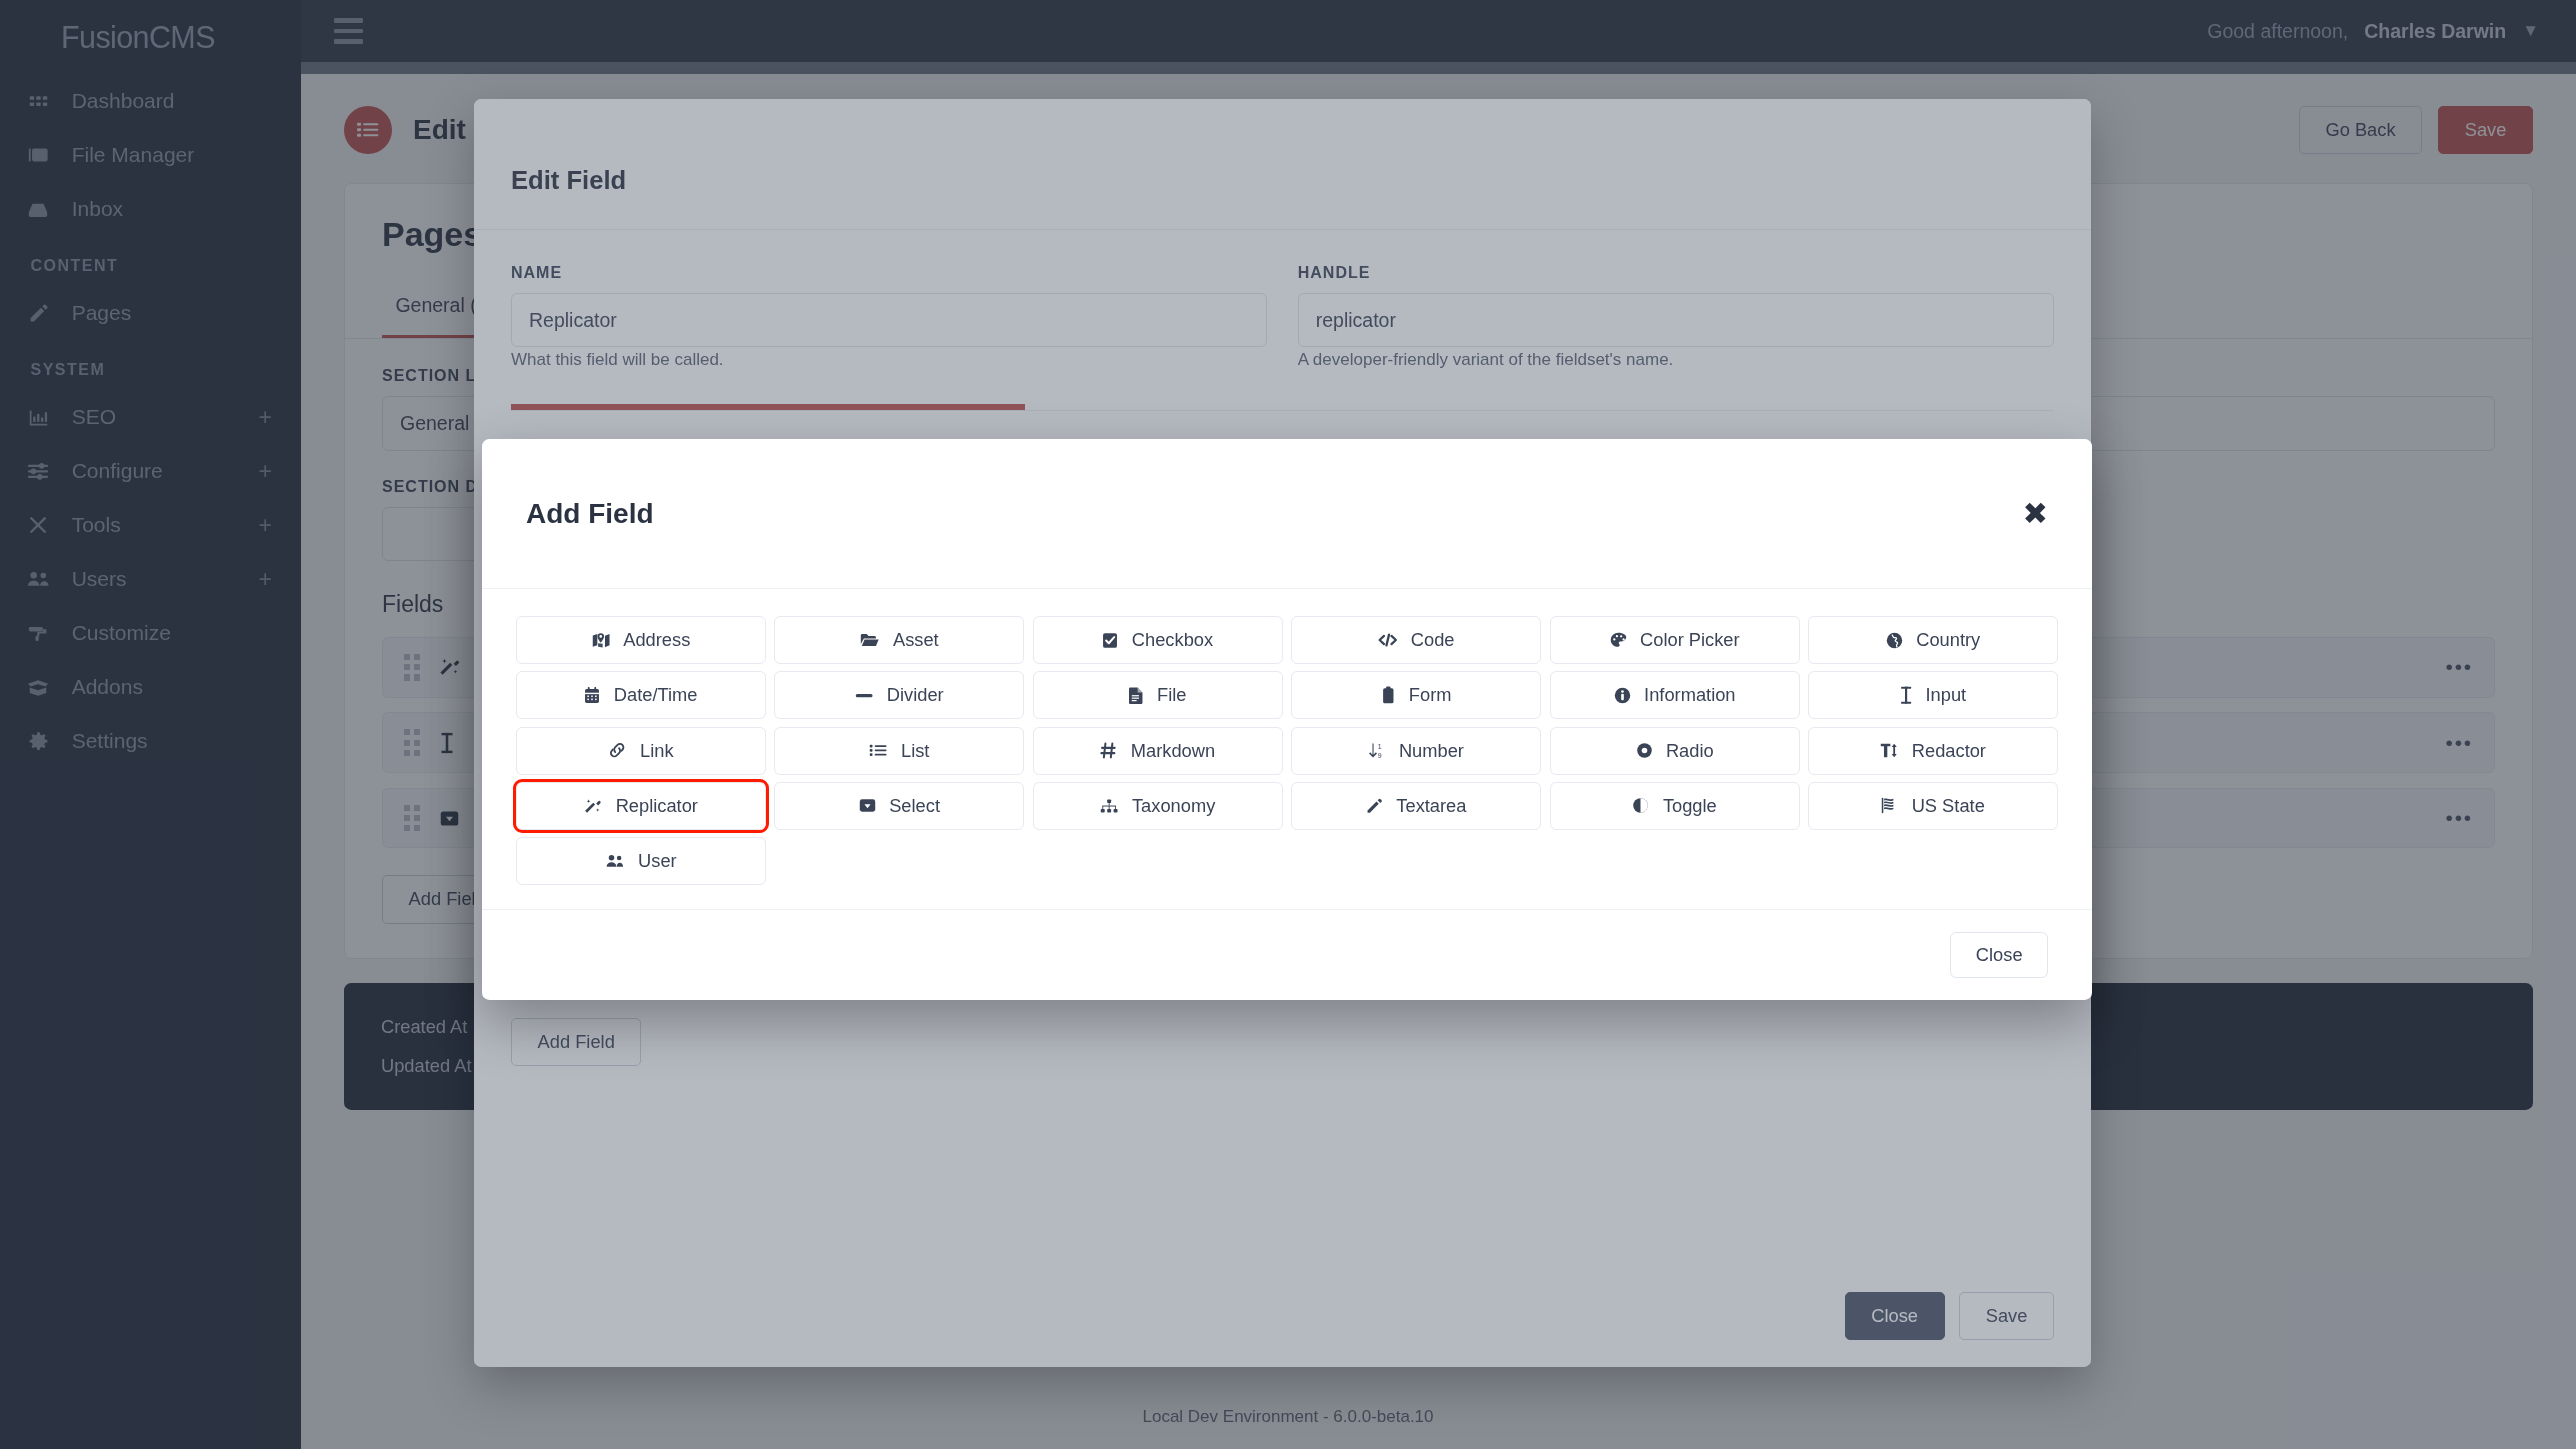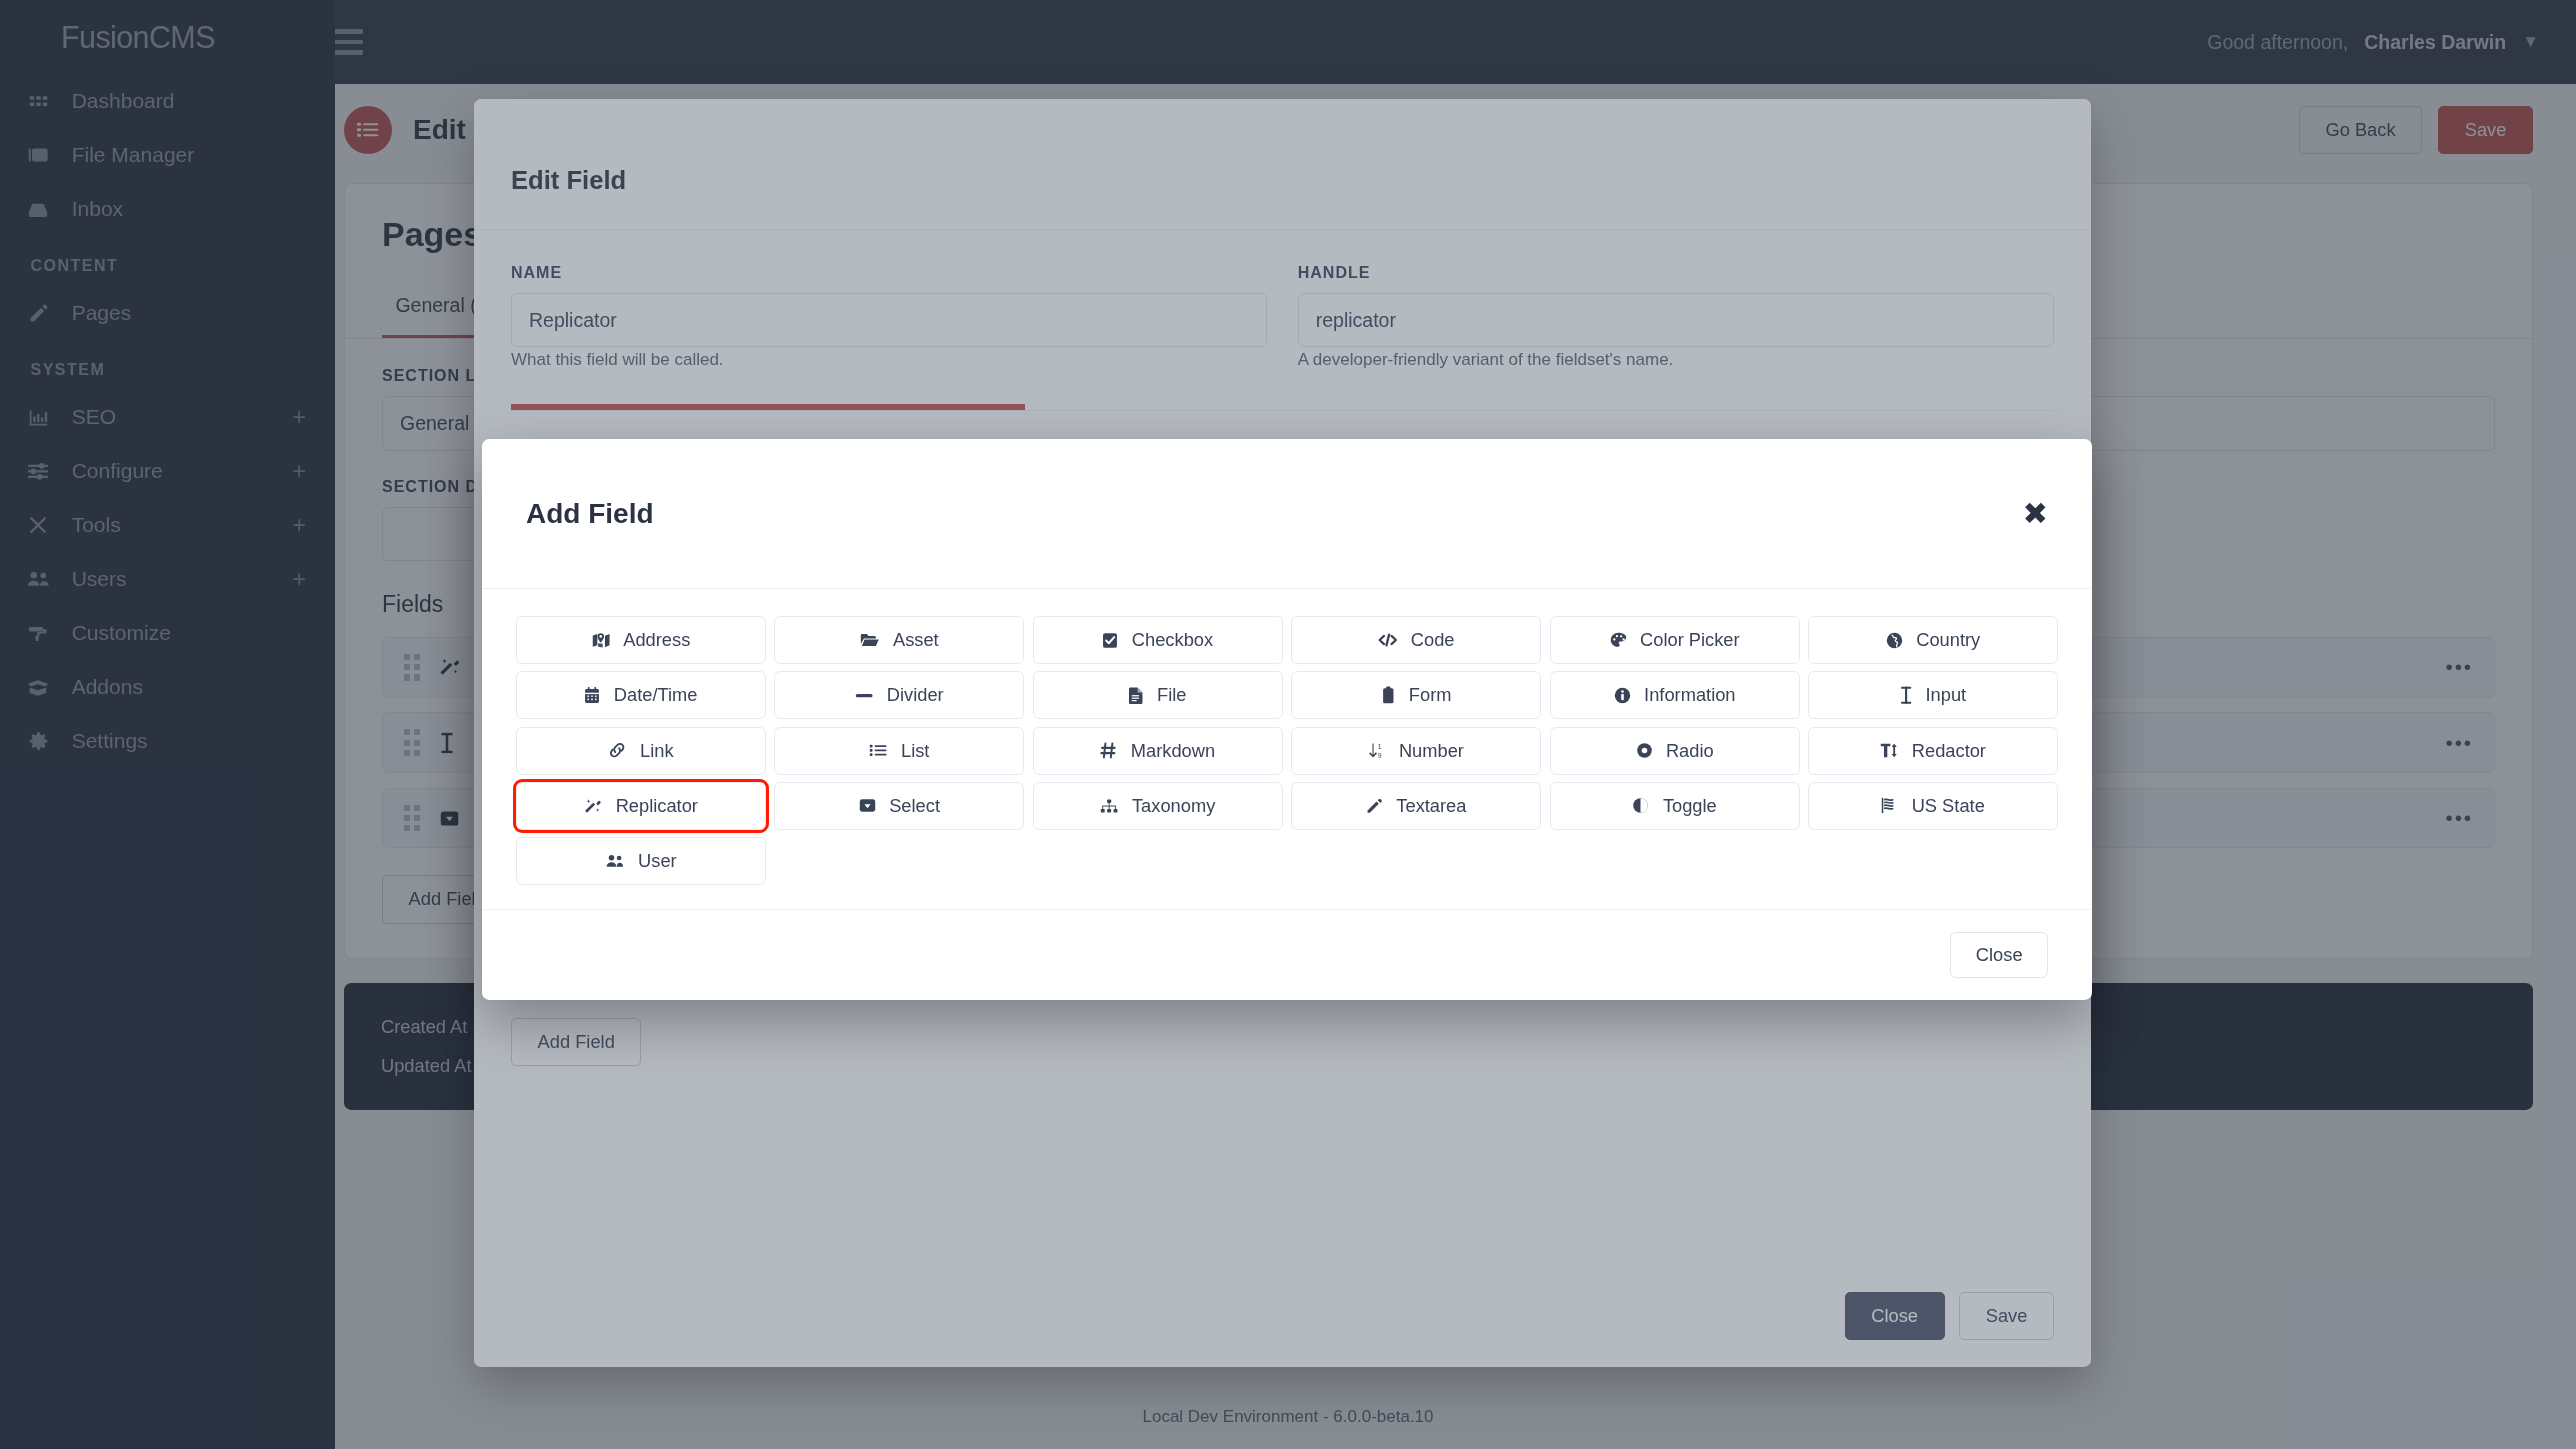--- a/index.html
+++ b/index.html
@@ -7,21 +7,21 @@
     width: 2576px; height: 1449px;
     font-family: "Liberation Sans", sans-serif;
     background: #6f7584;
     overflow: hidden;
   }
   
   #app { position: relative; width: 2576px; height: 1449px; }
 
   
   .sidebar {
-    position: absolute; left: 0; top: 0; width: 335px; height: 1449px;
+    position: absolute; left: 0; top: 0; width: 301px; height: 1449px;
     background: #272e3d;
     color: #98a0b0;
     z-index: 2;
   }
   .brand {
     height: 74px; display: flex; align-items: center;
     padding-left: 61px;
     font-size: 30.5px; letter-spacing: -0.6px; color: #9aa1b1;
   }
   .nav-item {
@@ -36,21 +36,21 @@
   .nav-item .plus {
     position: absolute; right: 29px; font-size: 23px; color: #7e8698; font-weight: 300;
   }
   .nav-section {
     font-size: 16px; letter-spacing: 1.5px; font-weight: 700;
     color: #8d95a6; padding: 21px 0 11px 30.5px;
   }
 
   
   .topbar {
-    position: absolute; left: 301px; top: 0; right: 0; height: 84px;
+    position: absolute; left: 301px; top: 0; right: 0; height: 62px;
     background: #2f3848;
     display: flex; align-items: center; justify-content: space-between;
     padding: 0 37px 0 24.4px;
     z-index: 1;
   }
   .hamburger { display: flex; flex-direction: column; gap: 5.5px; padding: 8.5px; }
   .hamburger span { display: block; width: 29px; height: 4.9px; background: #8a92a3; border-radius: 1.2px; }
   .greeting { font-size: 19.5px; color: #9aa1b1; display: flex; align-items: center; gap: 16px; }
   .greeting b { color: #c6ccd6; font-weight: 700; }
   .chev { font-size: 17px; color: #9aa1b1; }

